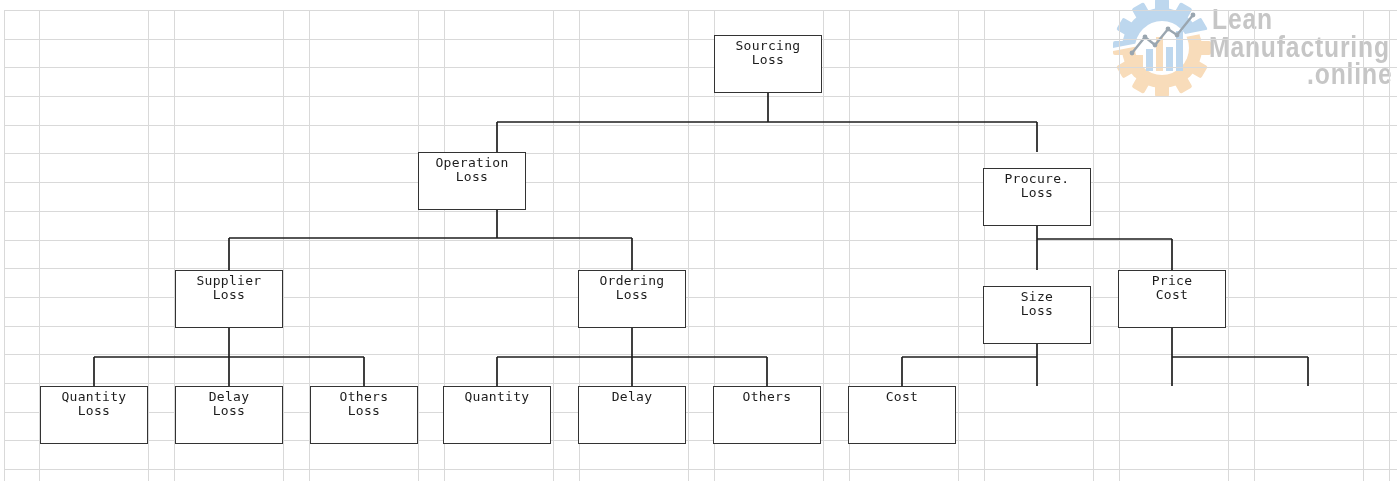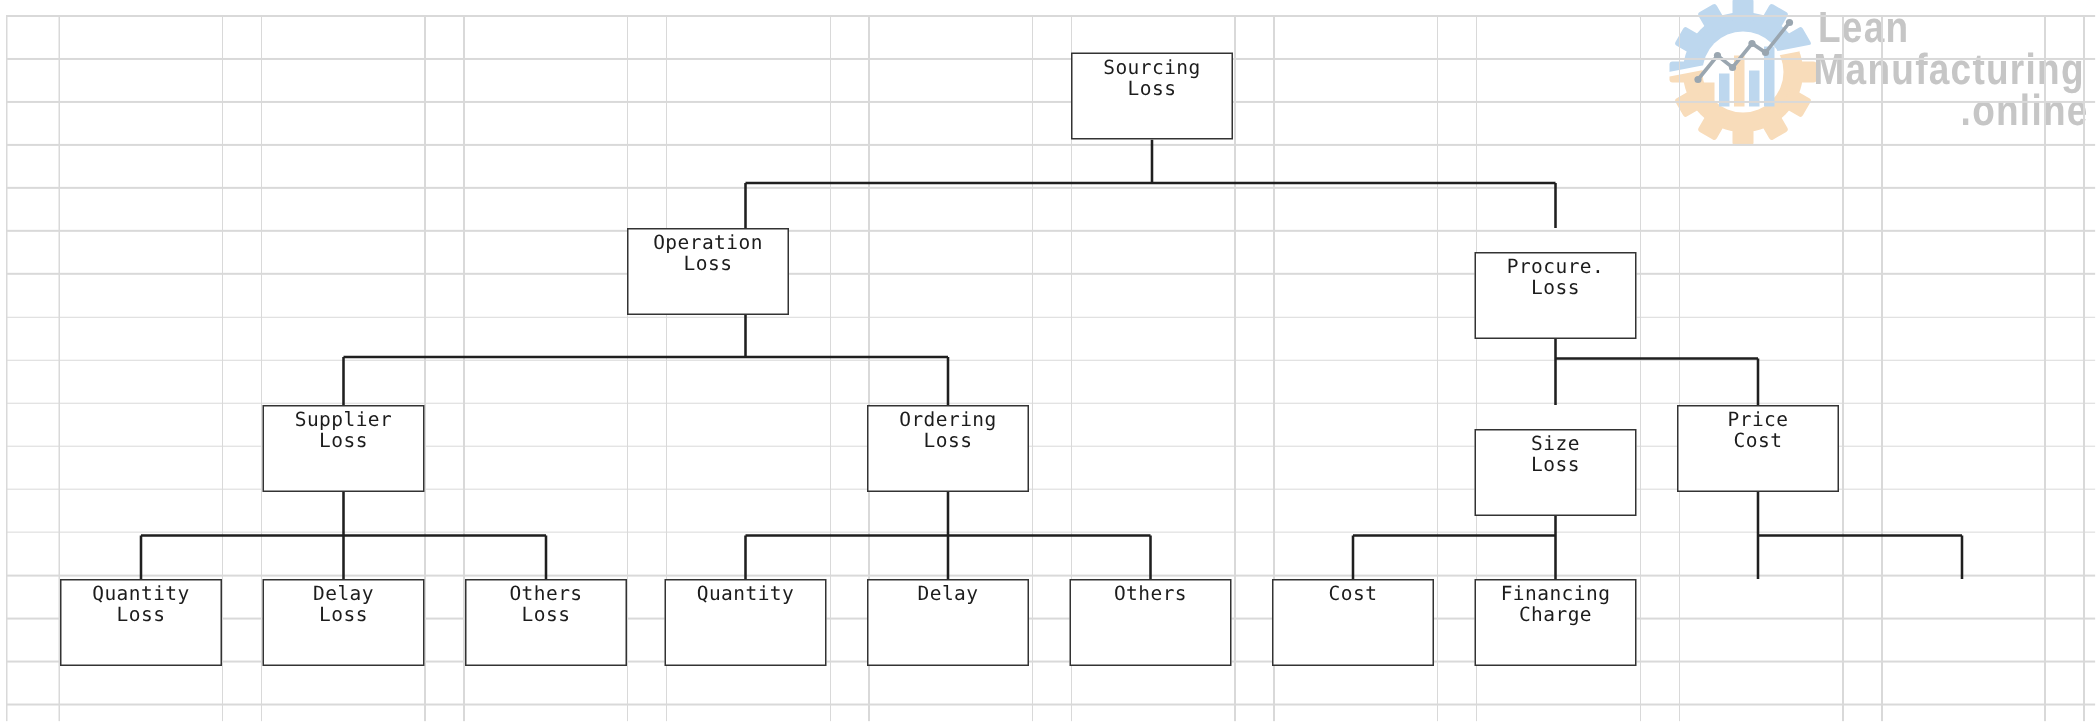--- a/index.html
+++ b/index.html
@@ -129,16 +129,14 @@
   <div class="node" style="left:40px;top:386px">Quantity
 Loss</div>
   <div class="node" style="left:175px;top:386px">Delay
 Loss</div>
   <div class="node" style="left:310px;top:386px">Others
 Loss</div>
   <div class="node" style="left:443px;top:386px">Quantity</div>
   <div class="node" style="left:578px;top:386px">Delay</div>
   <div class="node" style="left:713px;top:386px">Others</div>
   <div class="node" style="left:848px;top:386px">Cost</div>
-  <div class="node" style="left:983px;top:386px">Financing
-Charge</div>
 
 </div>
 
 </body></html>

